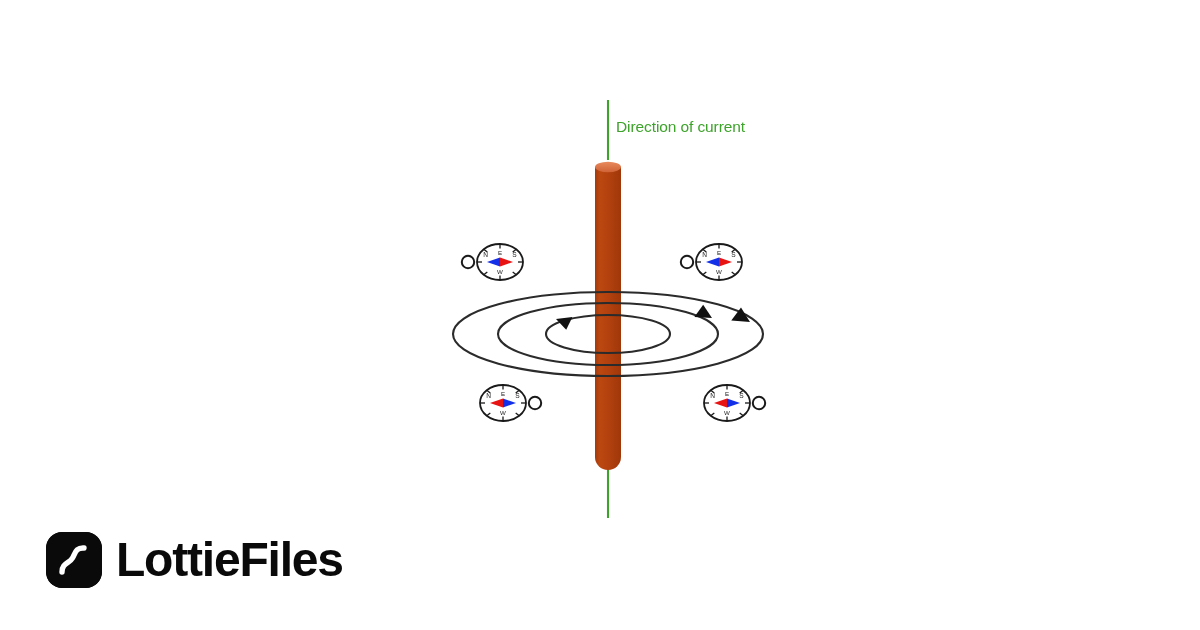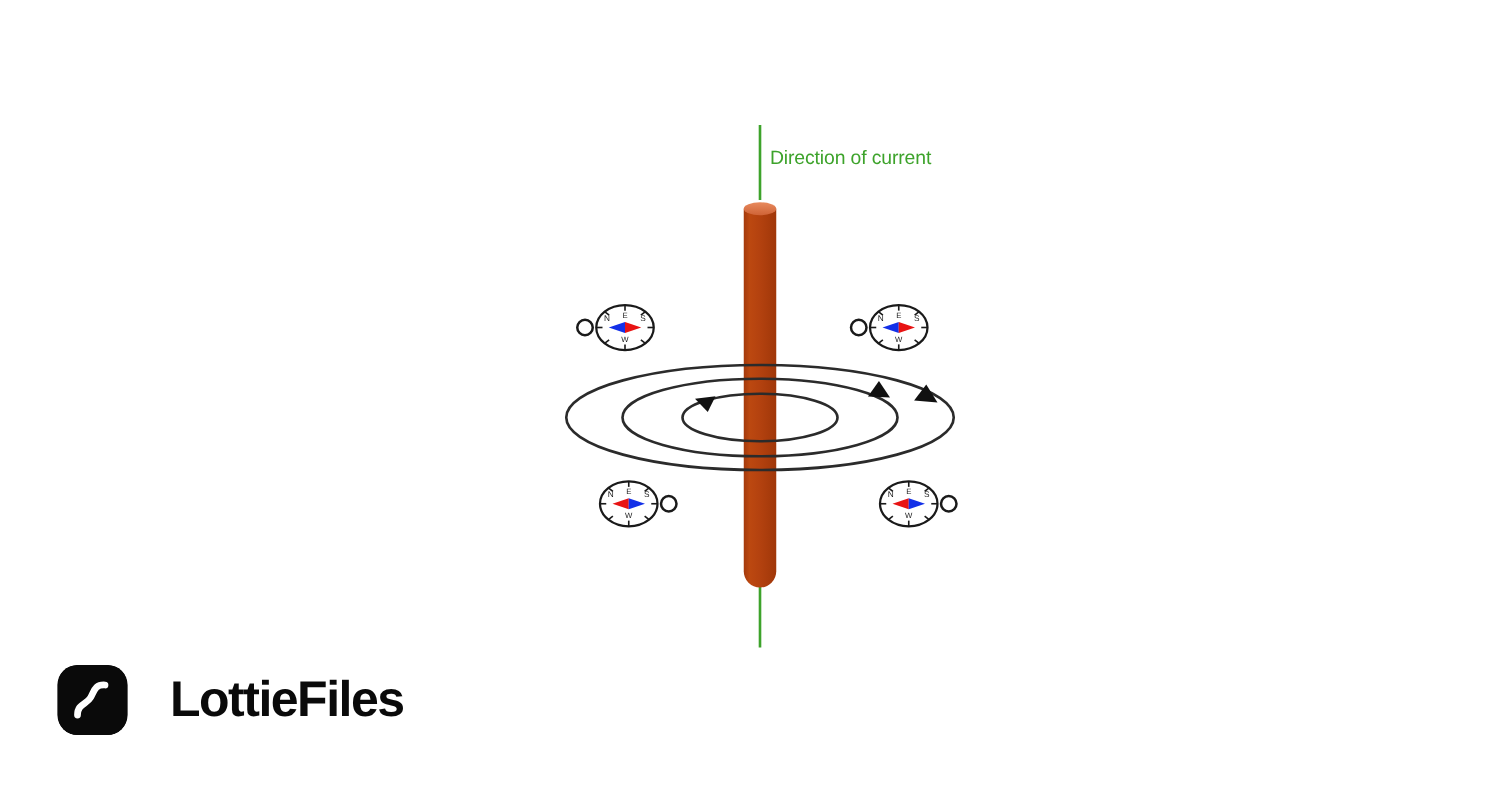--- a/index.html
+++ b/index.html
@@ -58,27 +58,26 @@
   .brand-mark {
     width: 56px;
     height: 56px;
     border-radius: 16px;
     background: #0a0a0a;
     display: block;
     flex: 0 0 auto;
   }
   .brand-word {
     font-family: "Liberation Sans", sans-serif;
-    font-size: 40px;
+    font-size: 48px;
     font-weight: bold;
     color: #0a0a0a;
     letter-spacing: -1.2px;
     line-height: 1;
     white-space: nowrap;
-    margin-left: 20px;
   }
 </style>
 </head>
 <body>
 
 <div id="stage">
 
   <svg class="diagram-svg" viewBox="0 0 1200 630" xmlns="http://www.w3.org/2000/svg">
 
     <defs>

